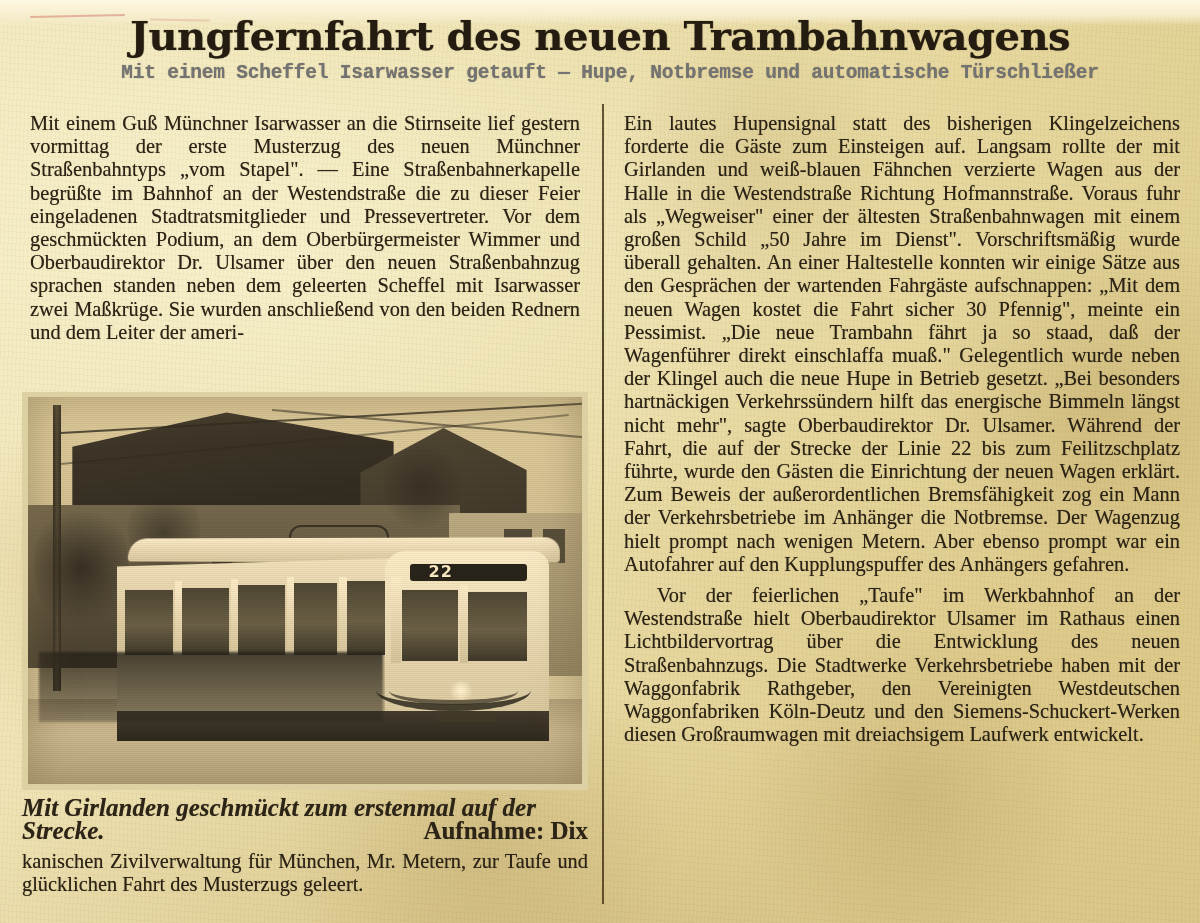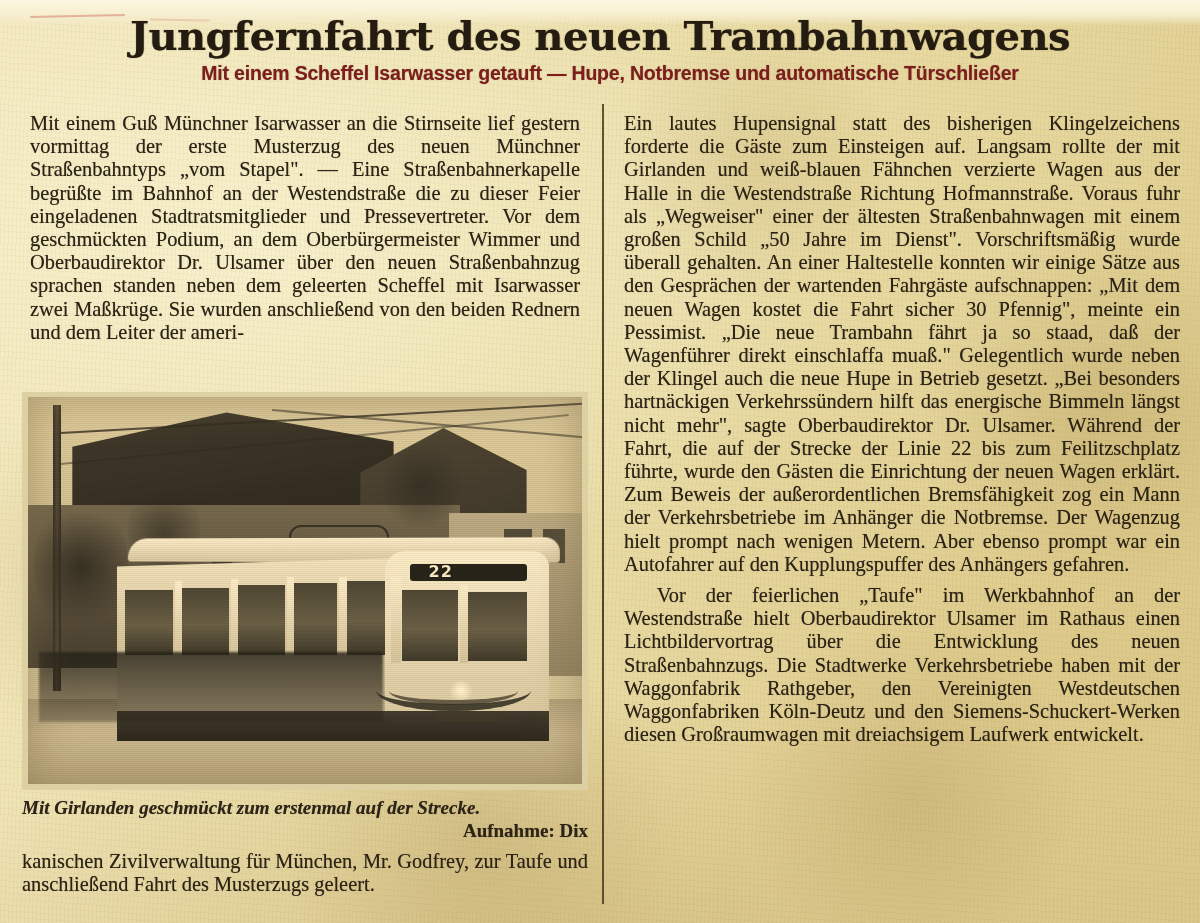--- a/index.html
+++ b/index.html
@@ -46,25 +46,25 @@
     font-family:"DejaVu Serif",serif;
     font-weight:bold;
     font-size:40px;
     letter-spacing:-0.5px;
     color:#241c10;
     text-shadow:0 0 1px rgba(40,30,12,.55), .6px .4px 0 rgba(60,45,18,.28);
   }
   .subhead{
     position:absolute;left:38px;right:18px;top:62px;
     text-align:center;
-    font-family:Liberation Sans, sans-serif;
+    font-family:Liberation Mono, monospace;
     font-weight:bold;
     font-size:19.5px;
     letter-spacing:-0.2px;
-    color:#7f1d1d;
+    color:#737373;
     text-shadow:0 0 1px rgba(45,34,14,.5);
   }
 
   .col{
     position:absolute;top:104px;
     font-size:20.4px;
     line-height:23.2px;
     color:#2b2316;
     text-align:justify;
     text-justify:inter-word;
@@ -152,21 +152,21 @@
     background:rgba(60,50,28,.55);border-radius:2px;}
   .panto{position:absolute;left:40%;top:0;width:22%;height:8%;
     border:2px solid rgba(40,33,18,.85);border-bottom:none;border-radius:12px 12px 0 0;}
   .ph-vignette{position:absolute;inset:0;
     box-shadow:inset 0 0 46px rgba(120,98,50,.55);
     background-image:repeating-linear-gradient(0deg, rgba(0,0,0,.06) 0 1px, rgba(0,0,0,0) 1px 2px);}
 
   .caption{
     position:absolute;left:22px;top:796px;width:566px;
     font-style:italic;font-weight:bold;
-    font-size:19px;line-height:23px;color:#2c2417;
+    font-size:25px;line-height:23px;color:#2c2417;
     font-family:"Liberation Serif",serif;
     text-shadow:0 0 .7px rgba(50,38,16,.5);
   }
   .credit{float:right;font-style:normal;font-weight:bold;text-align:center;}
   #col-left-bottom{
     position:absolute;left:22px;top:850px;width:566px;
     font-size:20.4px;line-height:23.2px;color:#2b2316;
     text-align:justify;font-family:"Liberation Serif",serif;
     text-shadow:0 0 .7px rgba(50,38,16,.55);
   }
@@ -252,16 +252,16 @@
       <div class="ph-vignette"></div>
     </div>
   </div>
 
   <div class="caption">
     <span>Mit Girlanden geschmückt zum erstenmal auf der Strecke.</span>
     <span class="credit">Aufnahme: Dix</span>
   </div>
 
   <div id="col-left-bottom">
-    <span>kanischen Zivilverwaltung für München, Mr. Godfrey, zur Taufe und anschließend Fahrt des Musterzugs geleert.</span>
+    <span>kanischen Zivilverwaltung für München, Mr. Metern, zur Taufe und glücklichen Fahrt des Musterzugs geleert.</span>
   </div>
 
 </div>
 
 </body></html>

